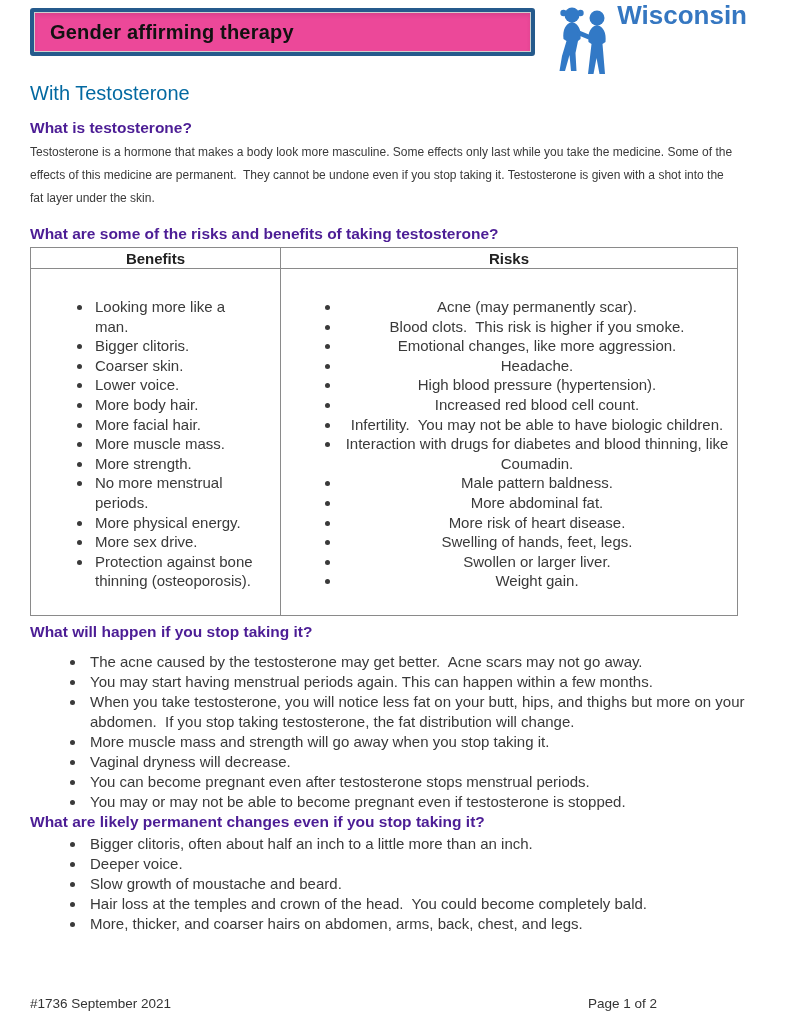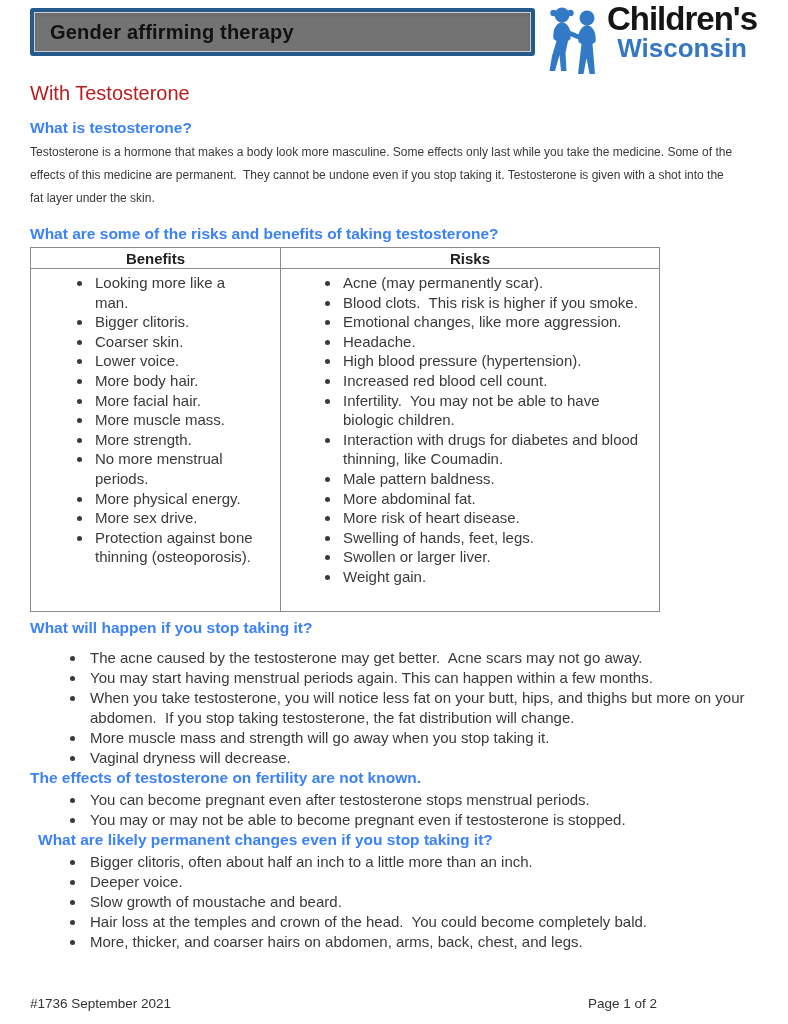--- a/index.html
+++ b/index.html
@@ -19,21 +19,21 @@
     justify-content: space-between;
     align-items: flex-start;
     height: 72px;
   }
   .title-box {
     margin-top: 2px;
     width: 505px;
     height: 48px;
     border: 4px solid #255a8c;
     border-radius: 3px;
-    background: #737373;
+    background: #ec4899;
     box-shadow: inset 0 0 0 1px #cfcfcf, inset 0 3px 5px rgba(0,0,0,0.10);
     display: flex;
     align-items: center;
     padding: 0 16px;
   }
   .title-box h1 {
     font-size: 20px;
     font-weight: bold;
     color: #111111;
     letter-spacing: 0.2px;
@@ -60,77 +60,77 @@
     text-align: right;
     padding-right: 10px;
     margin-top: 0px;
     font-weight: bold;
   }
 
   
   .subtitle {
     font-size: 20px;
     font-weight: normal;
-    color: #b91c1c;
+    color: #0369a1;
     margin-top: 4px;
   }
   .blue-heading {
-    color: #3b82f6;
+    color: #4c1d95;
     font-size: 15.5px;
     font-weight: bold;
     line-height: 20px;
   }
   .h-what-is { margin-top: 13px; }
   .intro {
     font-size: 12px;
     line-height: 23px;
     margin-top: 3px;
     width: 706px;
     white-space: pre-wrap;
   }
   .h-risks { margin-top: 14px; margin-bottom: 3px; }
 
   
   table.rb-table {
-    width: 630px;
+    width: 708px;
     border-collapse: collapse;
     table-layout: fixed;
   }
   .rb-table th, .rb-table td { border: 1px solid #8a8a8a; }
   .rb-table th {
     font-size: 15px;
     font-weight: bold;
     text-align: center;
     color: #222;
     height: 21px;
     padding: 0;
   }
   .rb-table col.c1 { width: 250px; }
   .rb-table td {
     vertical-align: top;
     padding: 4px 6px 24px 0;
     font-size: 15px;
     line-height: 19.6px;
   }
-  .rb-table ul { list-style: disc; padding-left: 62px; }
-  .rb-table td.risks-cell ul { padding-left: 60px; }
+  .rb-table ul { list-style: disc; padding-left: 62px; margin-top: 24px; }
+  .rb-table td.risks-cell ul { padding-left: 60px; text-align: center; }
   .rb-table li { padding-left: 2px; white-space: pre-wrap; }
   .rb-table td.benefits-cell li { padding-right: 14px; }
 
   
   .sect-list {
     list-style: disc;
     padding-left: 56px;
     font-size: 15px;
     line-height: 20px;
   }
   .sect-list li { padding-left: 4px; white-space: pre-wrap; }
   .h-stop { margin-top: 6px; margin-bottom: 10px; }
   .h-fertility { margin-top: 0px; margin-bottom: 2px; }
-  .h-permanent { margin-top: 0px; margin-bottom: 2px; margin-left: 8px; }
+  .h-permanent { margin-top: 0px; margin-bottom: 2px; }
 
   
   .footer {
     position: absolute;
     top: 996px;
     left: 30px;
     right: 0;
     display: flex;
     justify-content: space-between;
     padding-right: 131px;
@@ -158,21 +158,20 @@
             <circle cx="27.5" cy="7" r="3.2"></circle>
             <path d="M19 16 C12.5 17.5 9.5 24 10.5 33 L13.5 35 L9 50 L6.5 65 L12 65 L16.5 49 L18 65 L23.5 65 L22.5 47 L25 35 L27.5 33 C28.5 24 25.5 17.5 19 16 Z"></path>
             <path d="M25 24 L37 29 L35.5 33.5 L23.5 28.5 Z"></path>
 
             <circle cx="44" cy="12" r="7.5"></circle>
             <path d="M44 19 C37.5 20.5 34.5 27 35.5 36 L38.5 38 L35 68 L40.5 68 L43.5 52 L46.5 68 L52 68 L49.5 38 L52.5 36 C53.5 27 50.5 20.5 44 19 Z"></path>
           </g>
         </svg>
       </span>
       <span class="logo-text">
-        <span class="logo-top">Children's</span>
         <span class="logo-bottom">Wisconsin</span>
       </span>
     </div>
   </div>
 
   <h2 class="subtitle">With Testosterone</h2>
 
   <h3 class="blue-heading h-what-is">What is testosterone?</h3>
   <p class="intro">Testosterone is a hormone that makes a body look more masculine. Some effects only last while you take the medicine. Some of the effects of this medicine are permanent.  They cannot be undone even if you stop taking it. Testosterone is given with a shot into the fat layer under the skin.</p>
 
@@ -231,21 +230,20 @@
 
   <h3 class="blue-heading h-stop">What will happen if you stop taking it?</h3>
   <ul class="sect-list">
     <li>The acne caused by the testosterone may get better.  Acne scars may not go away.</li>
     <li>You may start having menstrual periods again. This can happen within a few months.</li>
     <li>When you take testosterone, you will notice less fat on your butt, hips, and thighs but more on your abdomen.  If you stop taking testosterone, the fat distribution will change.</li>
     <li>More muscle mass and strength will go away when you stop taking it.</li>
     <li>Vaginal dryness will decrease.</li>
   </ul>
 
-  <h3 class="blue-heading h-fertility">The effects of testosterone on fertility are not known.</h3>
   <ul class="sect-list">
     <li>You can become pregnant even after testosterone stops menstrual periods.</li>
     <li>You may or may not be able to become pregnant even if testosterone is stopped.</li>
   </ul>
 
   <h3 class="blue-heading h-permanent">What are likely permanent changes even if you stop taking it?</h3>
   <ul class="sect-list">
     <li>Bigger clitoris, often about half an inch to a little more than an inch.</li>
     <li>Deeper voice.</li>
     <li>Slow growth of moustache and beard.</li>

